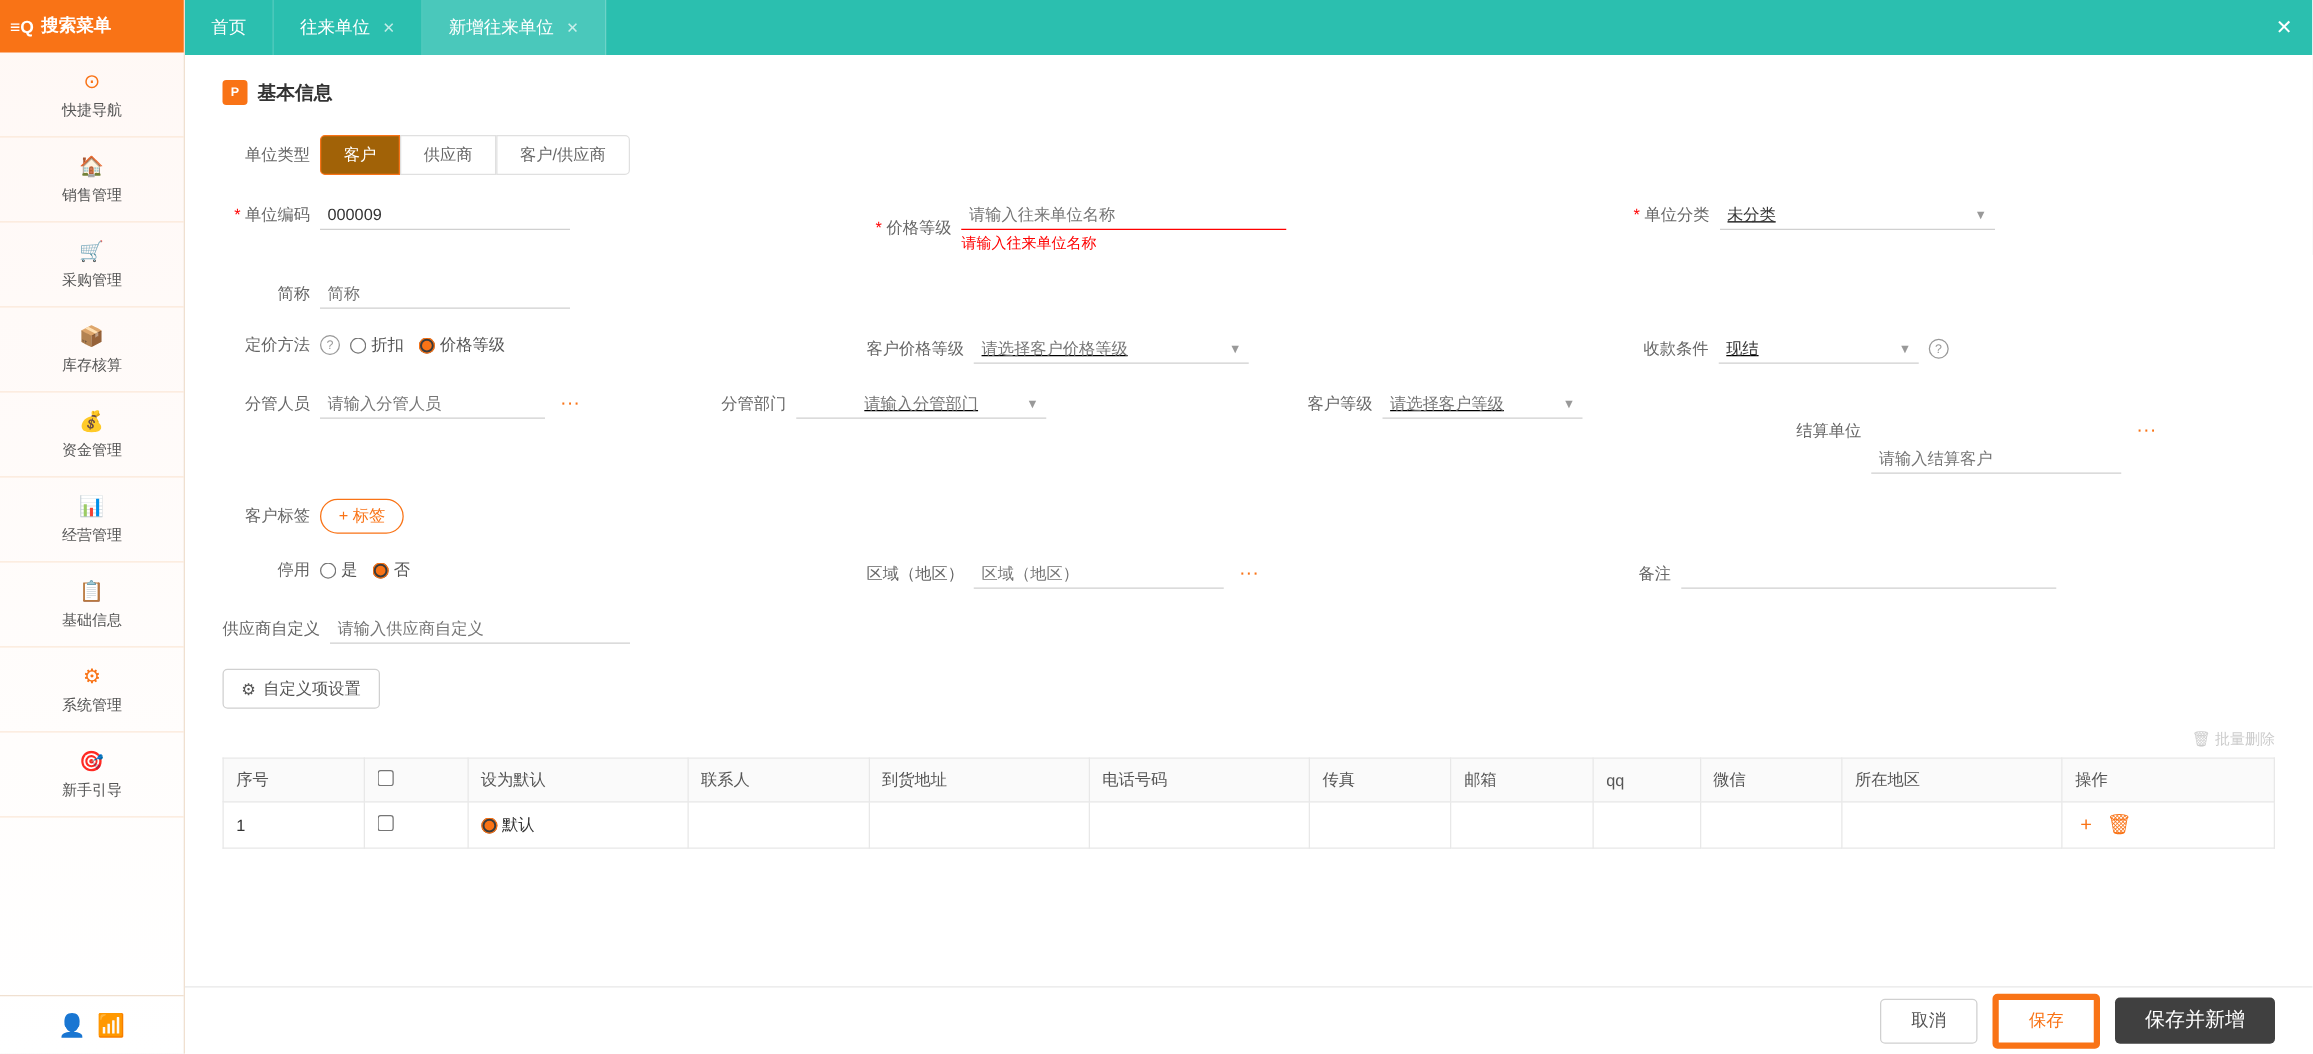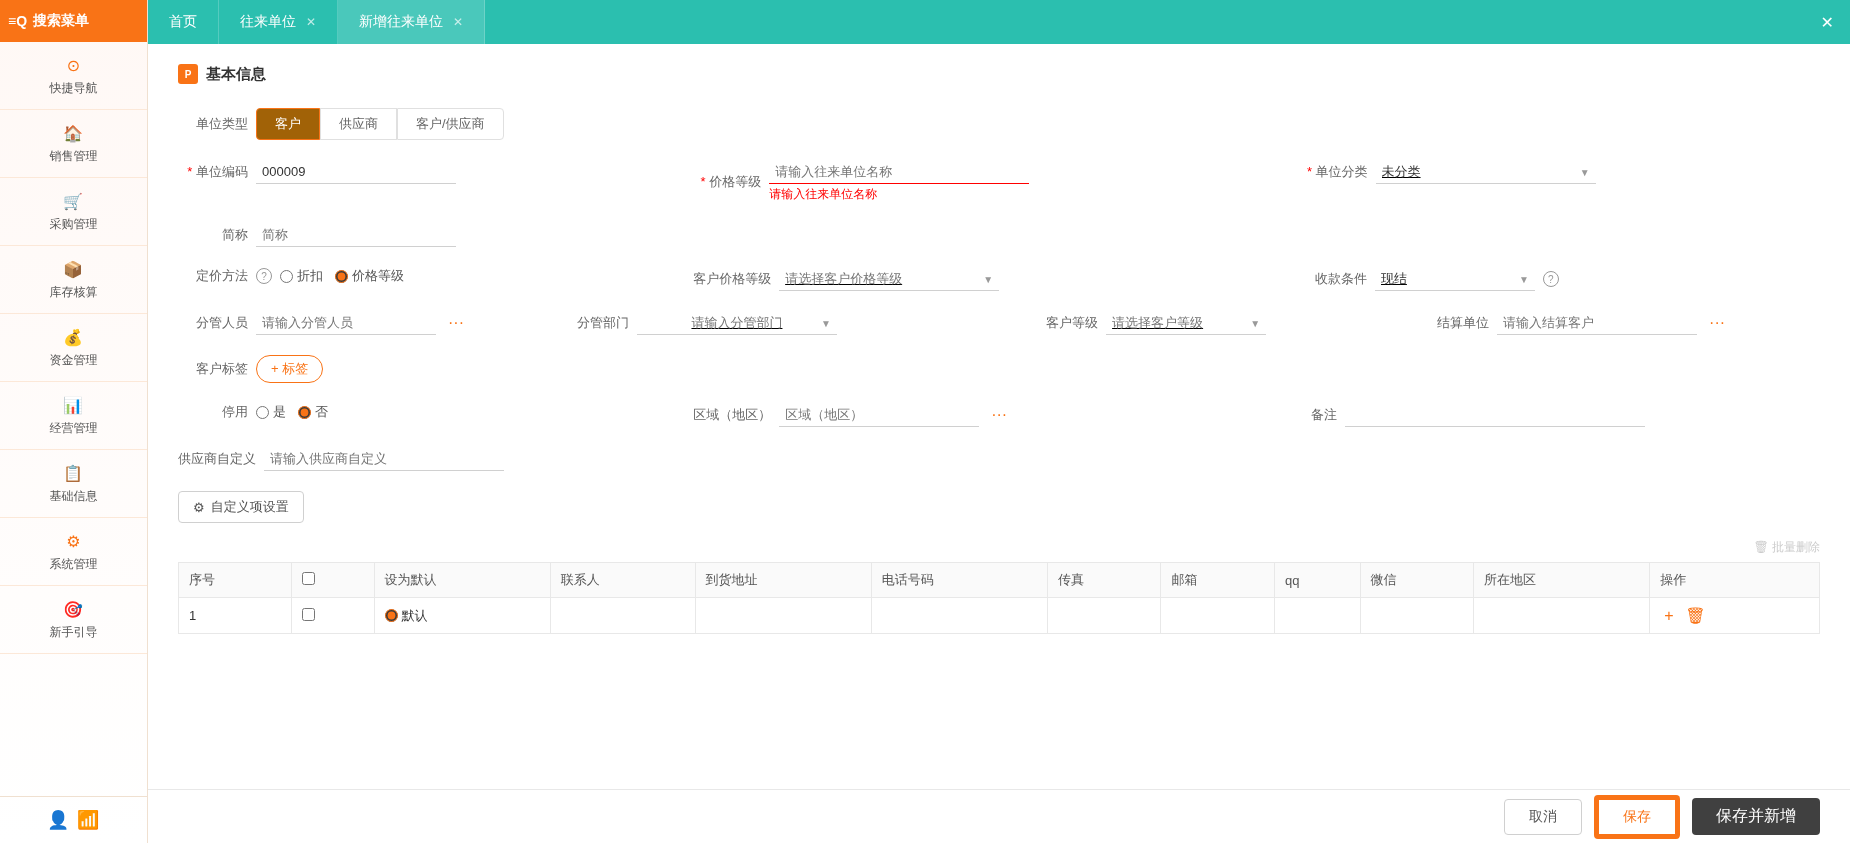--- a/index.html
+++ b/index.html
@@ -506,21 +506,21 @@
       </div>
       <div class="form-group" style="flex:1;">
         <span class="form-label" style="min-width:60px;">客户等级</span>
         <div class="select-wrapper">
           <input type="text" class="form-control" style="width: 160px;" placeholder="请选择客户等级">
           <span class="select-arrow">▼</span>
         </div>
       </div>
       <div class="form-group">
         <span class="form-label" style="min-width:60px;">结算单位</span>
-        <input type="text" class="form-control" style="width: 200px;" placeholder="请输入结算客户">
+        <input type="text" class="form-control" style="width: 200px; margin-top: 44px;" placeholder="请输入结算客户">
         <span class="ellipsis-btn">···</span>
       </div>
     </div>
 
     <div class="form-row">
       <div class="form-group">
         <span class="form-label">客户标签</span>
         <button class="tag-btn">
           <span>+ 标签</span>
         </button>

